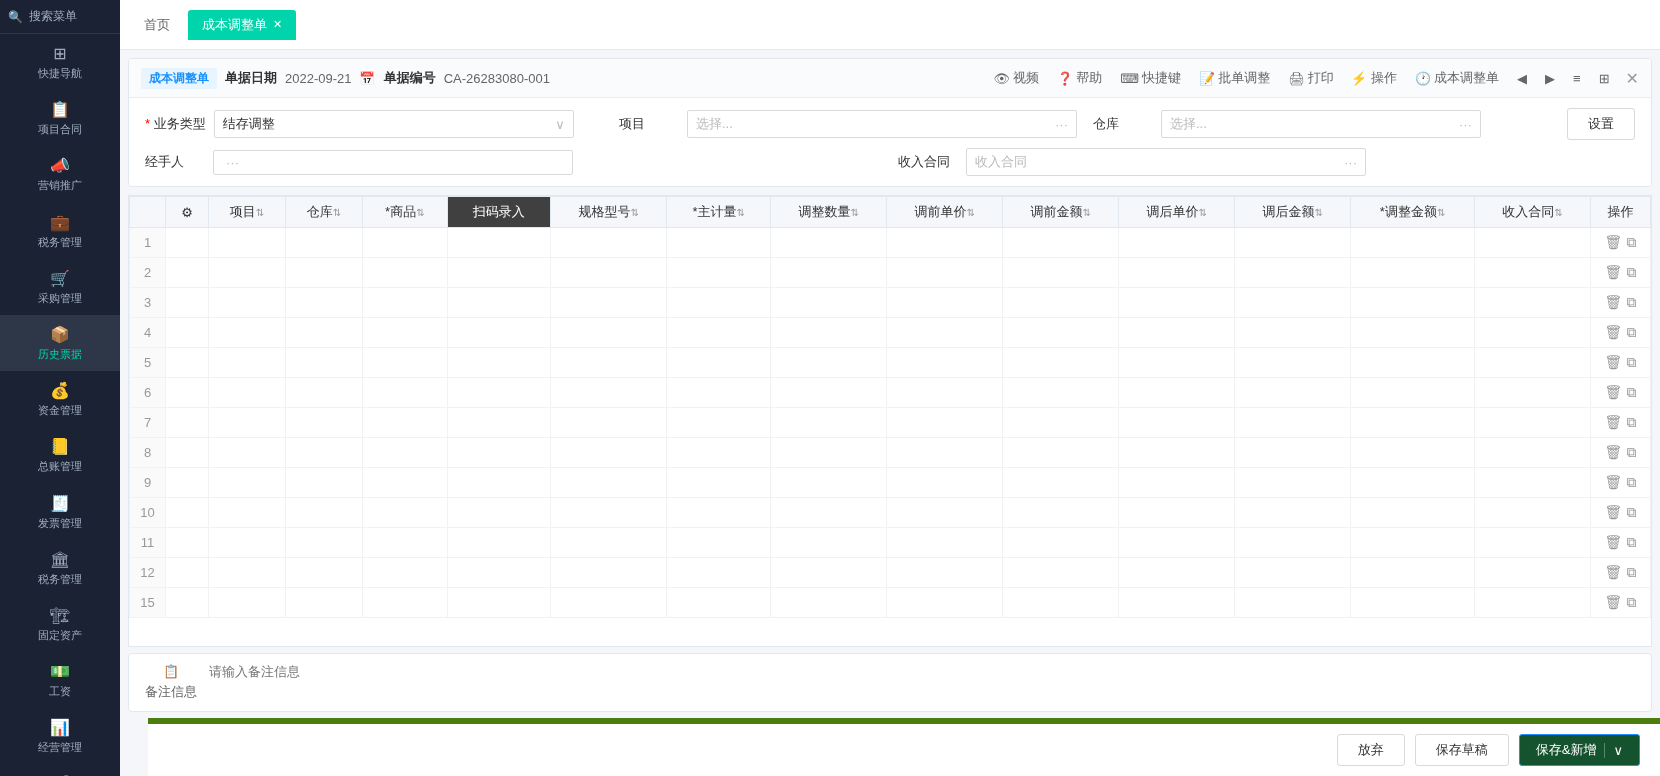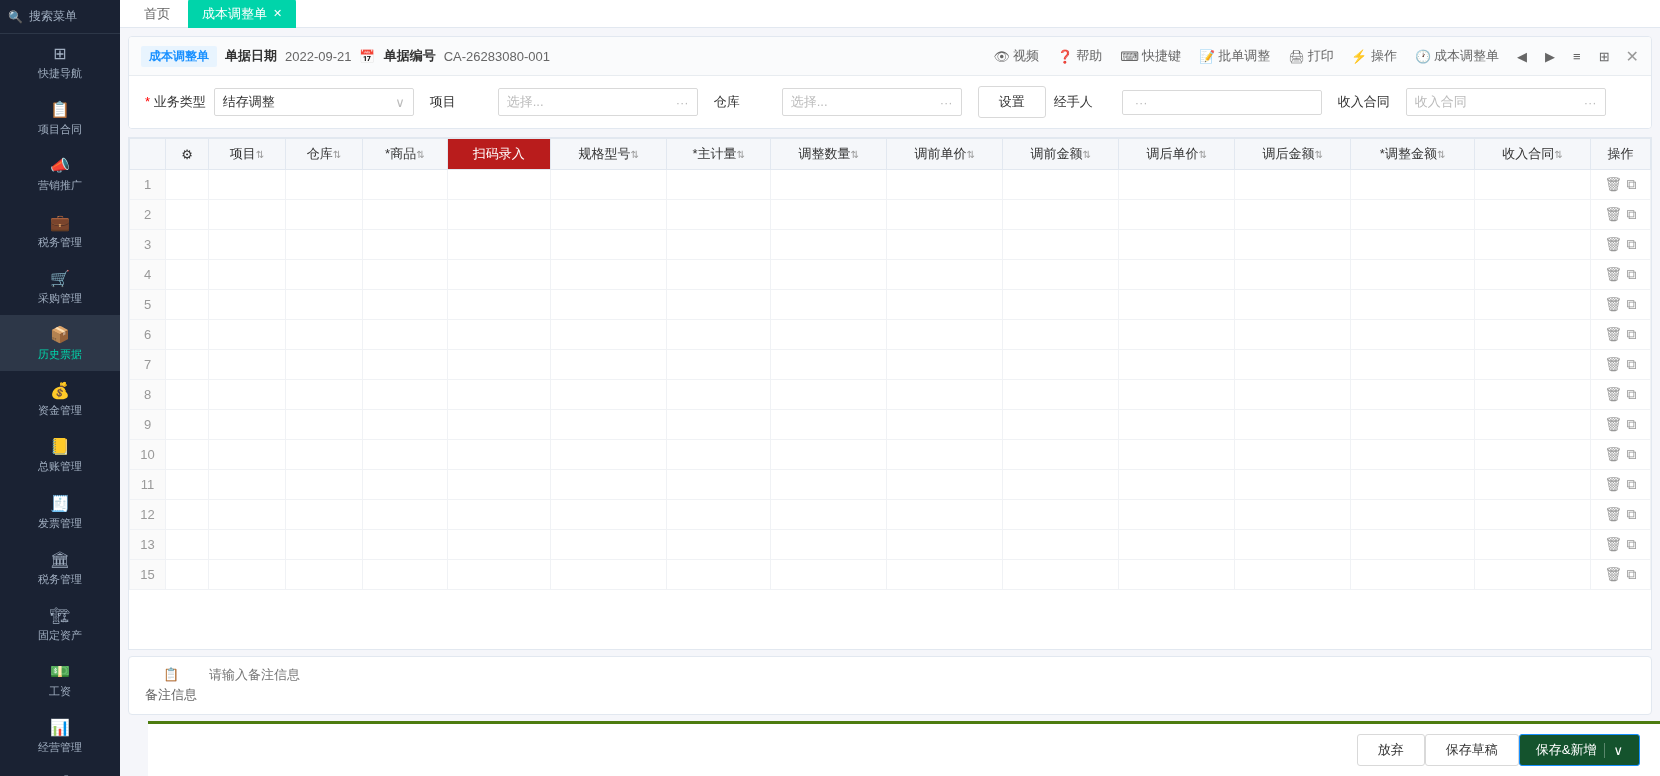--- a/index.html
+++ b/index.html
@@ -11,68 +11,68 @@
     .sidebar-search span { font-size: 12px; }
     .sidebar-item { display: flex; flex-direction: column; align-items: center; padding: 10px 4px; cursor: pointer; color: #a0aec0; gap: 4px; }
     .sidebar-item.active { background: #2d3748; color: #00d4aa; }
     .sidebar-item .icon { font-size: 16px; }
     .sidebar-item .label { font-size: 11px; text-align: center; line-height: 1.2; }
 
     
     .main-area { flex: 1; display: flex; flex-direction: column; height: 776px; overflow: hidden; }
 
     
-    .tab-bar { background: #fff; border-bottom: 1px solid #e2e8f0; display: flex; align-items: center; padding: 0 10px; height: 28px; gap: 4px; }
+    .tab-bar { background: #fff; border-bottom: 1px solid #e2e8f0; display: flex; align-items: center; padding: 0 10px; height: 50px; gap: 4px; }
     .tab { padding: 6px 14px; cursor: pointer; color: #666; border-radius: 3px 3px 0 0; font-size: 13px; display: flex; align-items: center; gap: 6px; }
     .tab.active { background: #00d4aa; color: #fff; }
     .tab .close-btn { font-size: 11px; cursor: pointer; }
 
     
     .content { flex: 1; overflow: hidden; display: flex; flex-direction: column; background: #f5f6fa; }
 
     
     .form-container { background: #fff; border: 1px solid #e2e8f0; margin: 8px; border-radius: 4px; overflow: hidden; }
 
     
     .form-toolbar { display: flex; align-items: center; padding: 8px 12px; border-bottom: 1px solid #e8ecf0; gap: 8px; background: #fafbfc; }
     .form-title-badge { background: #e8f4fe; color: #1890ff; padding: 2px 8px; border-radius: 2px; font-size: 12px; font-weight: bold; }
     .toolbar-item { color: #666; font-size: 12px; display: flex; align-items: center; gap: 3px; cursor: pointer; padding: 2px 6px; }
     .toolbar-label { color: #333; font-weight: bold; font-size: 13px; }
     .toolbar-value { color: #666; font-size: 13px; }
     .toolbar-right { margin-left: auto; display: flex; align-items: center; gap: 6px; }
     .close-x { cursor: pointer; color: #999; font-size: 16px; margin-left: 4px; }
 
     
-    .form-fields { padding: 10px 16px; display: flex; flex-direction: row; gap: 8px; background: #fff; }
+    .form-fields { padding: 10px 16px; display: flex; flex-direction: column; gap: 8px; background: #fff; }
     .form-row { display: flex; align-items: center; gap: 16px; }
     .field-group { display: flex; align-items: center; gap: 8px; flex: 1; }
     .field-label { color: #333; white-space: nowrap; min-width: 60px; }
     .field-label.required::before { content: '* '; color: red; }
     .field-input { flex: 1; border: 1px solid #d9d9d9; border-radius: 2px; padding: 4px 8px; color: #333; display: flex; align-items: center; justify-content: space-between; max-width: 320px; }
     .field-input .placeholder { color: #bbb; }
     .field-dots { color: #bbb; margin-left: 4px; }
 
     
     .table-container { margin: 0 8px 0 8px; flex: 1; overflow: auto; background: #fff; border: 1px solid #e2e8f0; }
     table { width: 100%; border-collapse: collapse; min-width: 1400px; }
     th { background: #f5f7fa; color: #333; padding: 6px 8px; text-align: center; border: 1px solid #e2e8f0; font-weight: normal; white-space: nowrap; position: sticky; top: 0; z-index: 2; }
-    th.highlighted { background: #b91c1c; color: #fff; margin-top: 22px; }
+    th.highlighted { background: #404040; color: #fff; margin-top: 22px; }
     td { padding: 4px 8px; border: 1px solid #f0f2f5; text-align: center; color: #333; height: 30px; }
     .row-num { color: #999; background: #fafafa; width: 30px; }
     .action-col { width: 60px; }
     .action-icons { display: flex; gap: 4px; justify-content: center; }
     .icon-btn { cursor: pointer; color: #999; font-size: 14px; }
 
     
     .bottom-area { margin: 6px 8px; background: #fff; border: 1px solid #e2e8f0; border-radius: 4px; padding: 10px 16px; display: flex; align-items: flex-start; gap: 12px; }
     .notes-icon { display: flex; flex-direction: column; align-items: center; gap: 4px; color: #666; font-size: 11px; cursor: pointer; }
     .notes-input { flex: 1; border: none; outline: none; color: #bbb; font-size: 13px; }
 
     
-    .footer { background: #fff; border-top: 3px solid #4d7c0f; padding: 10px 20px; display: flex; justify-content: flex-end; align-items: center; margin-left: 28px; }
+    .footer { background: #fff; border-top: 6px solid #4d7c0f; padding: 10px 20px; display: flex; justify-content: flex-end; gap: 10px; align-items: center; margin-left: 28px; }
     .btn { padding: 6px 20px; border-radius: 3px; cursor: pointer; font-size: 13px; border: 1px solid; }
     .btn-default { background: #fff; border-color: #d9d9d9; color: #333; }
     .btn-primary-split { background: #14532d; border-color: #1890ff; color: #fff; display: flex; align-items: center; }
     .btn-primary-split .split-arrow { border-left: 1px solid rgba(255,255,255,0.3); padding-left: 8px; margin-left: 8px; }
 
     .col-sort { color: #999; font-size: 10px; cursor: pointer; }
   </style>
 </head>
 <body>
 
@@ -548,43 +548,20 @@
               <td></td>
               <td></td>
               <td class="action-col">
                 <div class="action-icons">
                   <span class="icon-btn">🗑</span>
                   <span class="icon-btn">⧉</span>
                 </div>
               </td>
             </tr>
             <tr>
-              <td class="row-num">13</td>
-              <td></td>
-              <td></td>
-              <td></td>
-              <td></td>
-              <td></td>
-              <td></td>
-              <td></td>
-              <td></td>
-              <td></td>
-              <td></td>
-              <td></td>
-              <td></td>
-              <td></td>
-              <td></td>
-              <td class="action-col">
-                <div class="action-icons">
-                  <span class="icon-btn">🗑</span>
-                  <span class="icon-btn">⧉</span>
-                </div>
-              </td>
-            </tr>
-            <tr>
               <td class="row-num">15</td>
               <td></td>
               <td></td>
               <td></td>
               <td></td>
               <td></td>
               <td></td>
               <td></td>
               <td></td>
               <td></td>

